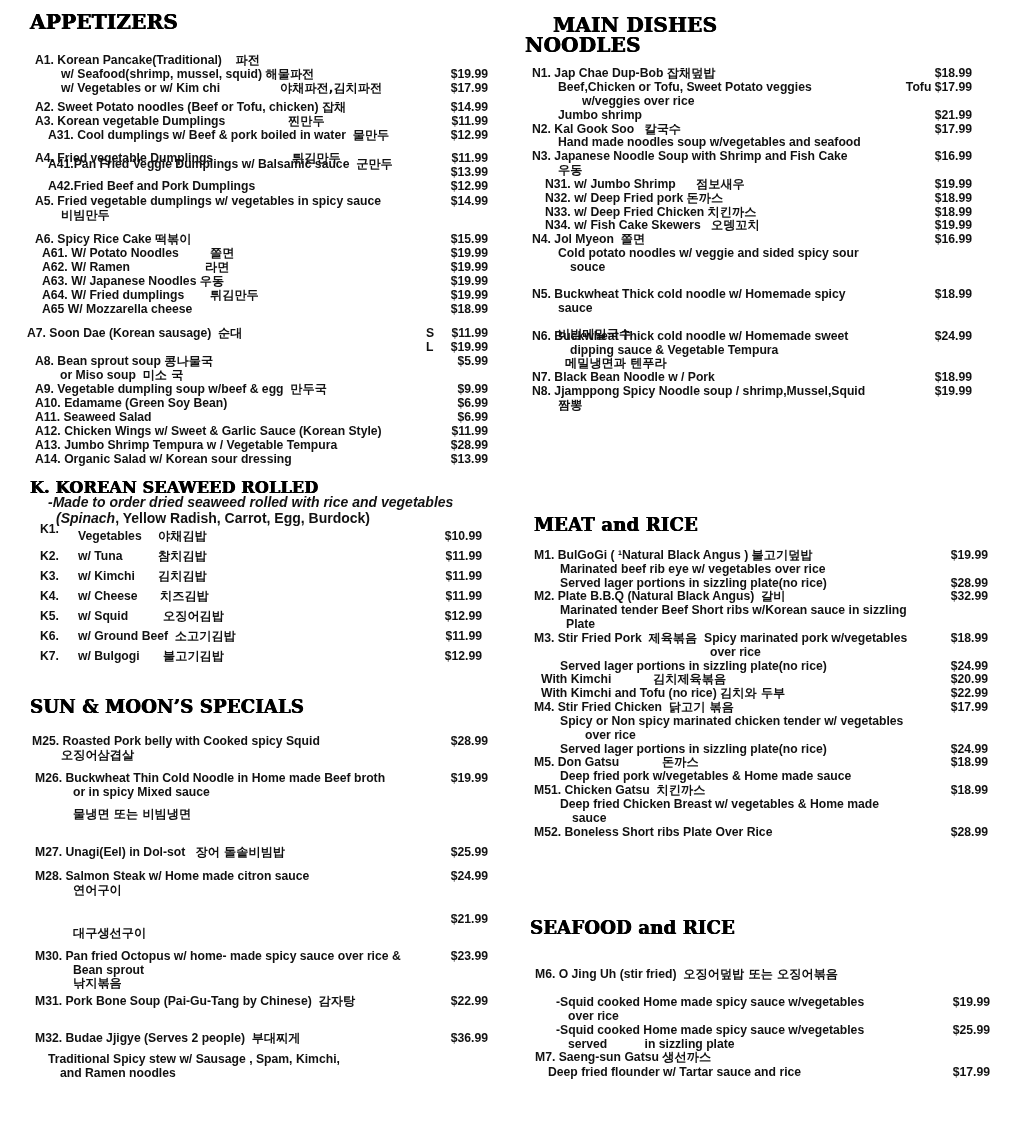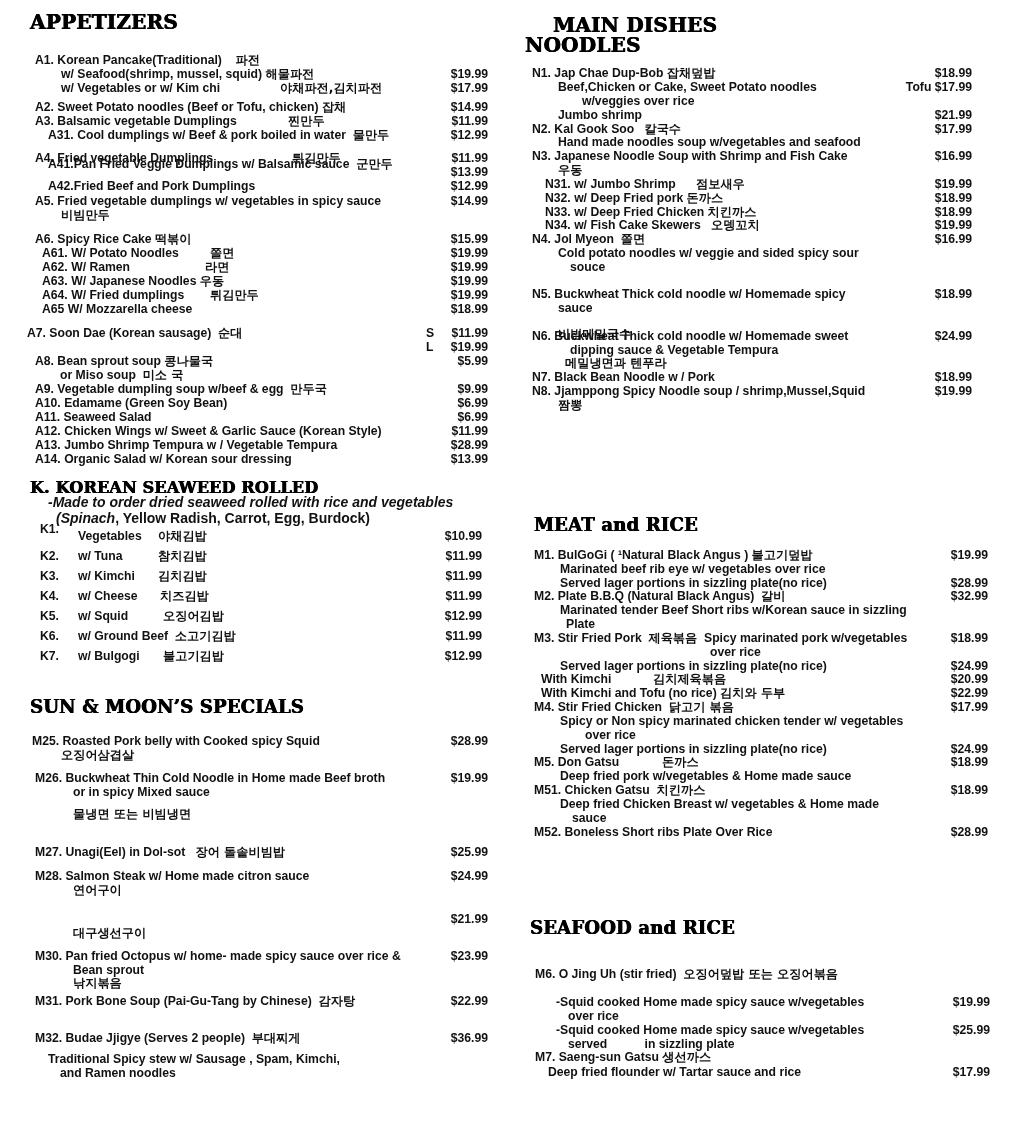--- a/index.html
+++ b/index.html
@@ -26,21 +26,21 @@
 
   <div class="ln" style="left:35px;top:53px;"><span>A1. Korean Pancake(Traditional)</span>&nbsp;&nbsp;&nbsp;&nbsp;<span class="ko">파전</span></div>
   <div class="ln" style="left:61px;top:67px;"><span>w/ Seafood(shrimp, mussel, squid)</span> <span class="ko">해물파전</span></div>
   <div class="pr" style="right:546px;top:67px;">$19.99</div>
   <div class="ln" style="left:61px;top:81px;"><span>w/ Vegetables or w/ Kim chi</span></div>
   <div class="ln ko" style="left:280px;top:81px;">야채파전,김치파전</div>
   <div class="pr" style="right:546px;top:81px;">$17.99</div>
 
   <div class="ln" style="left:35px;top:100px;"><span>A2. Sweet Potato noodles (Beef or Tofu, chicken)</span> <span class="ko">잡채</span></div>
   <div class="pr" style="right:546px;top:100px;">$14.99</div>
-  <div class="ln" style="left:35px;top:114px;">A3. Balsamic vegetable Dumplings</div>
+  <div class="ln" style="left:35px;top:114px;">A3. Korean vegetable Dumplings</div>
   <div class="ln ko" style="left:288px;top:114px;">찐만두</div>
   <div class="pr" style="right:546px;top:114px;">$11.99</div>
   <div class="ln" style="left:48px;top:128px;"><span>A31. Cool dumplings w/ Beef &amp; pork boiled in water</span>&nbsp;&nbsp;<span class="ko">물만두</span></div>
   <div class="pr" style="right:546px;top:128px;">$12.99</div>
 
   <div class="ln" style="left:35px;top:151px;">A4. Fried vegetable Dumplings</div>
   <div class="ln ko" style="left:292px;top:151px;">튀김만두</div>
   <div class="pr" style="right:546px;top:151px;">$11.99</div>
   <div class="ln" style="left:48px;top:157px;"><span>A41.Pan Fried Veggie Dumplings w/ Balsamic sauce</span>&nbsp;&nbsp;<span class="ko">군만두</span></div>
   <div class="pr" style="right:546px;top:165px;">$13.99</div>
@@ -160,21 +160,21 @@
   <div class="ln" style="left:35px;top:1031px;"><span>M32. Budae Jjigye (Serves 2 people)</span>&nbsp;&nbsp;<span class="ko">부대찌게</span></div>
   <div class="pr" style="right:546px;top:1031px;">$36.99</div>
   <div class="ln" style="left:48px;top:1052px;">Traditional Spicy stew w/ Sausage , Spam, Kimchi,</div>
   <div class="ln" style="left:60px;top:1066px;">and Ramen noodles</div>
 
   <div class="h big" style="left:553px;top:13px;">MAIN DISHES</div>
   <div class="h big" style="left:525px;top:33px;">NOODLES</div>
 
   <div class="ln" style="left:532px;top:66px;"><span>N1. Jap Chae Dup-Bob</span> <span class="ko">잡채덮밥</span></div>
   <div class="pr" style="right:62px;top:66px;">$18.99</div>
-  <div class="ln" style="left:558px;top:80px;">Beef,Chicken or Cake, Sweet Potato noodles</div>
+  <div class="ln" style="left:558px;top:80px;">Beef,Chicken or Tofu, Sweet Potato veggies</div>
   <div class="pr" style="right:62px;top:80px;">Tofu $17.99</div>
   <div class="ln" style="left:582px;top:94px;">w/veggies over rice</div>
   <div class="ln" style="left:558px;top:108px;">Jumbo shrimp</div>
   <div class="pr" style="right:62px;top:108px;">$21.99</div>
   <div class="ln" style="left:532px;top:122px;"><span>N2. Kal Gook Soo</span>&nbsp;&nbsp;&nbsp;<span class="ko">칼국수</span></div>
   <div class="pr" style="right:62px;top:122px;">$17.99</div>
   <div class="ln" style="left:558px;top:135px;">Hand made noodles soup w/vegetables and seafood</div>
   <div class="ln" style="left:532px;top:149px;">N3. Japanese Noodle Soup with Shrimp and Fish Cake</div>
   <div class="pr" style="right:62px;top:149px;">$16.99</div>
   <div class="ln ko" style="left:558px;top:163px;">우동</div>

